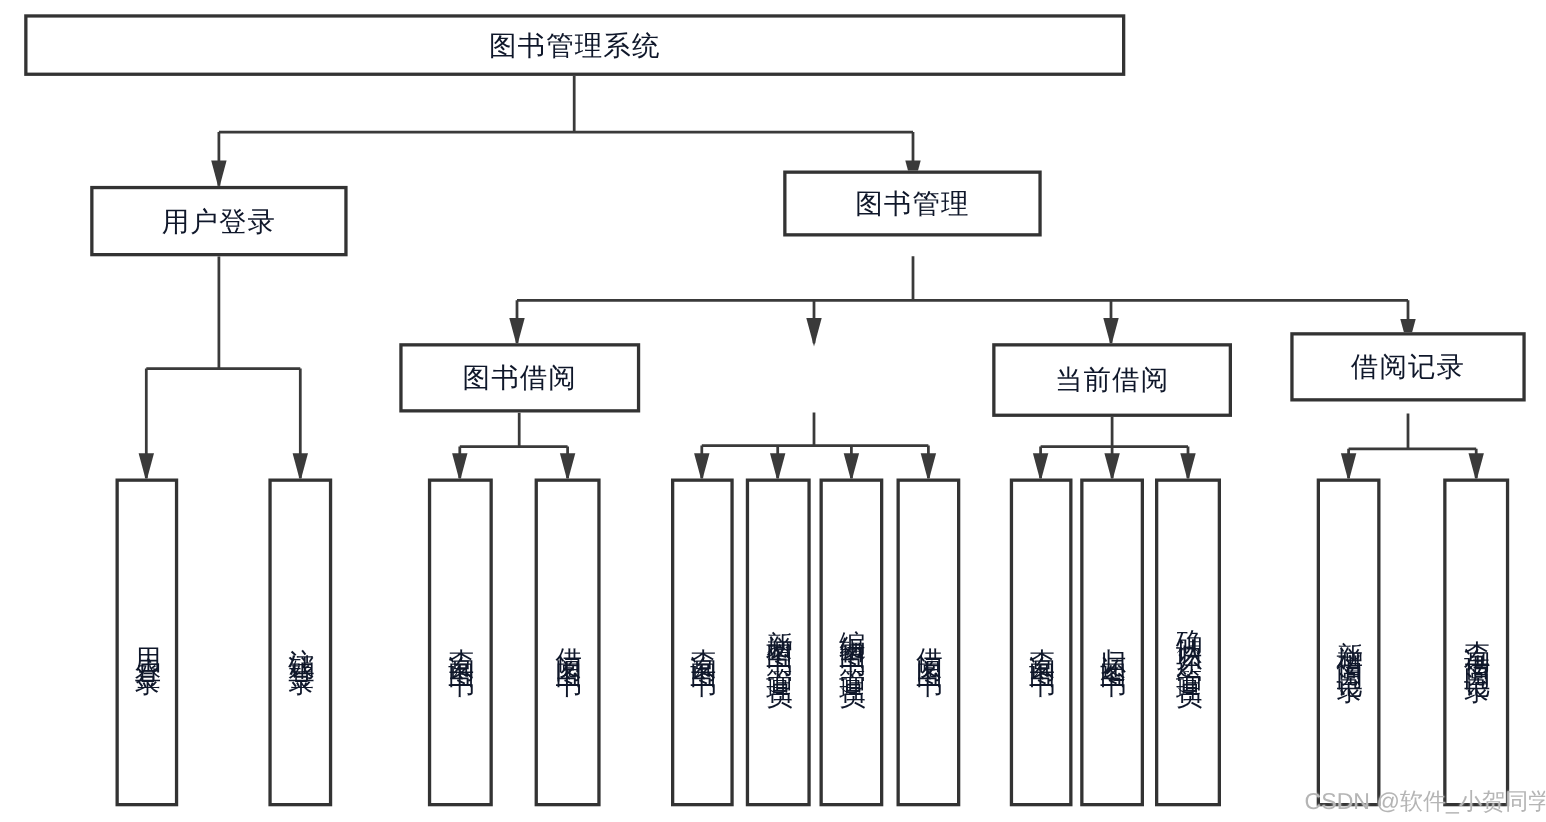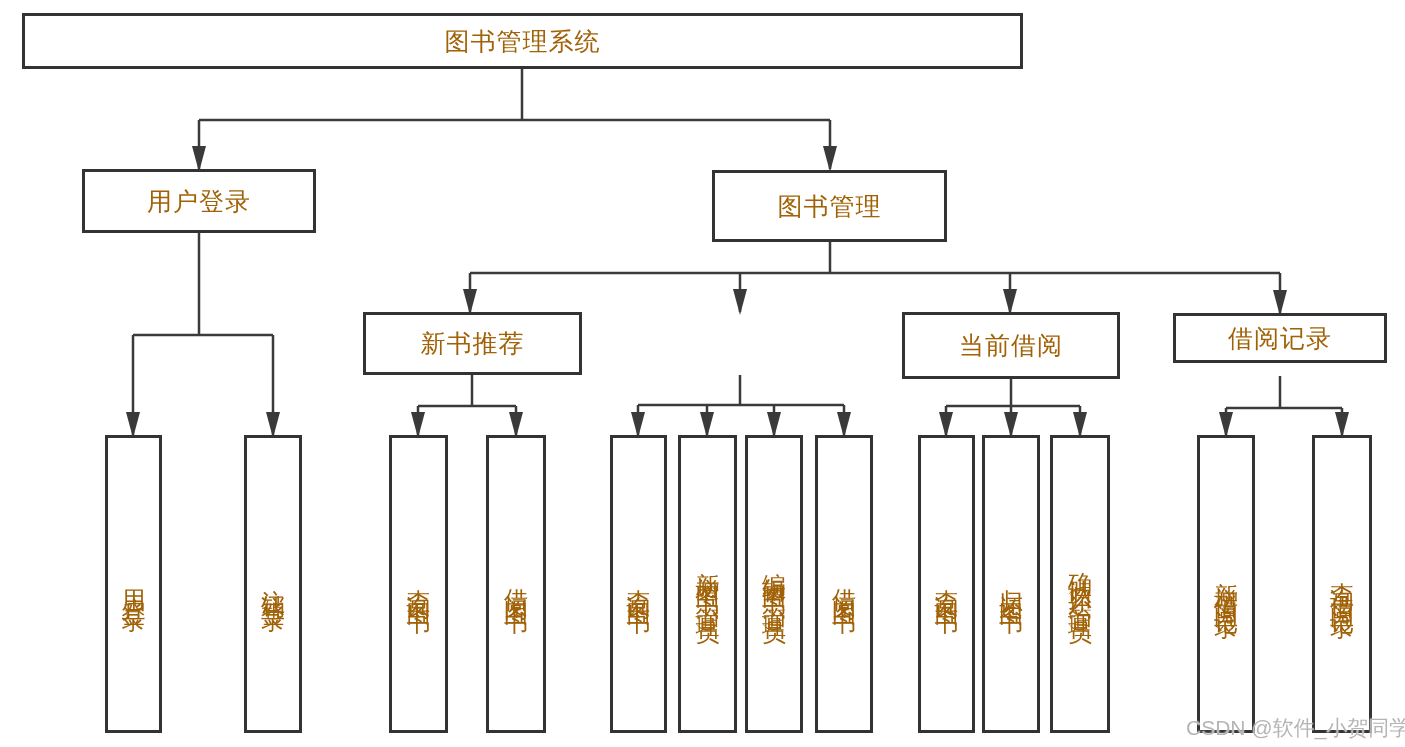--- a/index.html
+++ b/index.html
@@ -19,21 +19,21 @@
     position: absolute;
     left: 0; top: 0;
     width: 1405px; height: 747px;
     z-index: 1;
   }
   .node {
     position: absolute;
     box-sizing: border-box;
     background: #ffffff;
     border: 3px solid #333333;
-    color: #a16207;
+    color: #0f172a;
     display: flex;
     align-items: center;
     justify-content: center;
     z-index: 2;
     text-align: right;
   }
   .h-node {
     font-size: 25px;
     letter-spacing: 1px;
     white-space: nowrap;
@@ -41,25 +41,25 @@
   .v-node {
     writing-mode: vertical-rl;
     text-orientation: mixed;
     font-size: 24px;
     letter-spacing: 7px;
     line-height: 1;
   }
   
   #n-root           { left: 22px;   top: 13px;  width: 1001px; height: 56px; }
   #n-user-login     { left: 82px;   top: 169px; width: 234px;  height: 64px; }
-  #n-book-mgmt      { left: 712px;  top: 170px; width: 235px;  height: 72px; }
+  #n-book-mgmt      { left: 712px;  top: 155px; width: 235px;  height: 60px; }
   #n-new-book-rec   { left: 363px;  top: 312px; width: 219px;  height: 63px; }
   #n-book-borrow    { left: 632px;  top: 312px; width: 215px;  height: 63px; }
   #n-current-borrow { left: 902px;  top: 312px; width: 218px;  height: 67px; }
-  #n-borrow-records { left: 1173px; top: 313px; width: 214px;  height: 50px; }
+  #n-borrow-records { left: 1173px; top: 302px; width: 214px;  height: 63px; }
   
   .leaf { top: 435px; height: 298px; }
   #l-user-login      { left: 105px;  width: 57px; }
   #l-logout          { left: 244px;  width: 58px; }
   #l-rec-query       { left: 389px;  width: 59px; }
   #l-rec-borrow      { left: 486px;  width: 60px; }
   #l-bb-query        { left: 610px;  width: 57px; }
   #l-bb-add          { left: 678px;  width: 59px; }
   #l-bb-edit         { left: 745px;  width: 58px; }
   #l-bb-borrow       { left: 815px;  width: 58px; }
@@ -122,21 +122,21 @@
       <polygon points="1219,412 1233,412 1226,438"></polygon>
       <polygon points="1335,412 1349,412 1342,438"></polygon>
     </g>
   </svg>
 
   <div class="node h-node" id="n-root">图书管理系统</div>
 
   <div class="node h-node" id="n-user-login">用户登录</div>
   <div class="node h-node" id="n-book-mgmt">图书管理</div>
 
-  <div class="node h-node" id="n-new-book-rec">新书推荐</div>
+  <div class="node h-node" id="n-new-book-rec">图书借阅</div>
   <div class="node h-node" id="n-current-borrow">当前借阅</div>
   <div class="node h-node" id="n-borrow-records">借阅记录</div>
 
   <div class="node v-node leaf" id="l-user-login">用户登录</div>
   <div class="node v-node leaf" id="l-logout">注销登录</div>
 
   <div class="node v-node leaf" id="l-rec-query">查询图书</div>
   <div class="node v-node leaf" id="l-rec-borrow">借阅图书</div>
 
   <div class="node v-node leaf" id="l-bb-query">查询图书</div>

